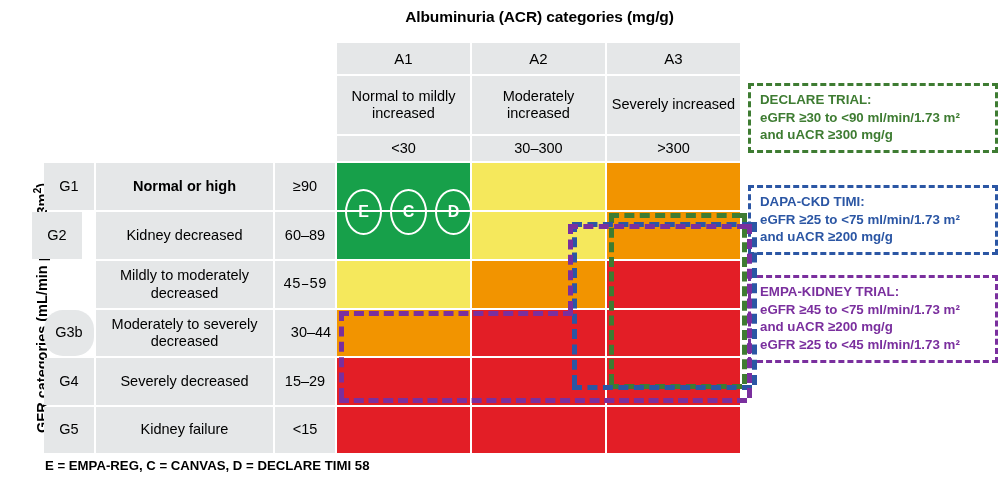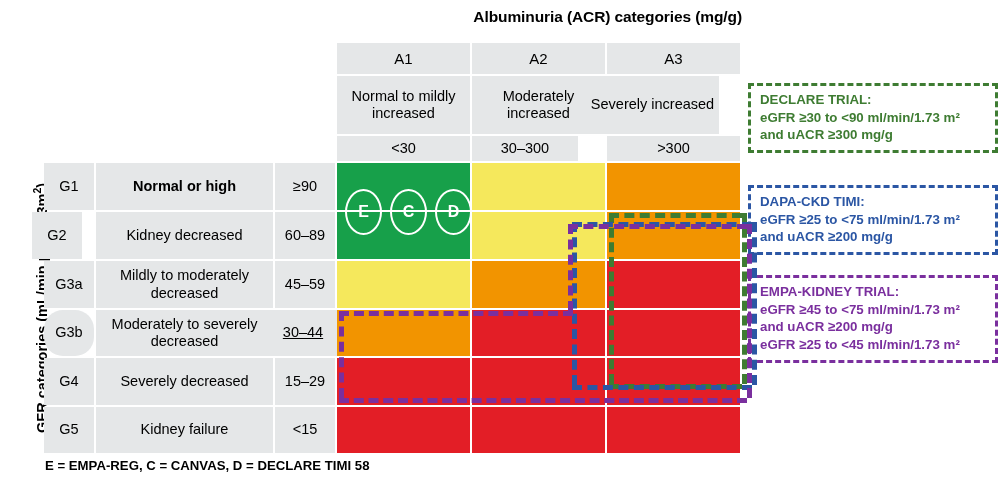--- a/index.html
+++ b/index.html
@@ -11,21 +11,21 @@
     width: 1000px; height: 487px;
     position: relative;
     font-family: "Liberation Sans", sans-serif;
     overflow: hidden;
   }
 
   
   #acr-title {
     position: absolute;
     left: 337px; top: 8px; width: 405px;
-    text-align: right;
+    text-align: center;
     font-size: 15.5px;
     font-weight: bold;
     color: #000000;
     letter-spacing: -0.1px;
   }
 
   
   #gfr-axis-title {
     position: absolute;
     left: -109px;
@@ -150,36 +150,35 @@
 <div id="gfr-axis-title">
   GFR categories (mL/min per 1.73m<sup>2</sup>)
 </div>
 
 <div id="matrix">
     <div class="hdrcell acr-code" style="left: 337px; top: 43px; width: 133px; height: 31px;">A1</div>
     <div class="hdrcell acr-desc" style="left: 337px; top: 76px; width: 133px; height: 58px;">Normal to mildly increased</div>
     <div class="hdrcell acr-range" style="left: 337px; top: 136px; width: 133px; height: 25px;">&lt;30</div>
     <div class="hdrcell acr-code" style="left: 472px; top: 43px; width: 133px; height: 31px;">A2</div>
     <div class="hdrcell acr-desc" style="left: 472px; top: 76px; width: 133px; height: 58px;">Moderately increased</div>
-    <div class="hdrcell acr-range" style="left: 472px; top: 136px; width: 106px; height: 25px;">30–300</div>
+    <div class="hdrcell acr-range" style="left: 472px; top: 136px; width: 133px; height: 25px;">30–300</div>
     <div class="hdrcell acr-code" style="left: 607px; top: 43px; width: 133px; height: 31px;">A3</div>
-    <div class="hdrcell acr-desc" style="left: 586px; top: 76px; width: 133px; height: 58px;">Severely increased</div>
+    <div class="hdrcell acr-desc" style="left: 607px; top: 76px; width: 133px; height: 58px;">Severely increased</div>
     <div class="hdrcell acr-range" style="left: 607px; top: 136px; width: 133px; height: 25px;">&gt;300</div>
     <div class="rowhdr" style="left: 44px; top: 163px; width: 50px; height: 47px;">G1</div>
     <div class="rowhdr" style="left: 96px; top: 163px; width: 177px; height: 47px; font-weight: bold;">Normal or high</div>
     <div class="rowhdr" style="left: 275px; top: 163px; width: 60px; height: 47px;">≥90</div>
     <div class="rowhdr" style="left: 32px; top: 212px; width: 50px; height: 47px;">G2</div>
     <div class="rowhdr" style="left: 96px; top: 212px; width: 177px; height: 47px;">Kidney decreased</div>
     <div class="rowhdr" style="left: 275px; top: 212px; width: 60px; height: 47px;">60–89</div>
-    <div class="rowhdr" style="left: 44px; top: 261px; width: 50px; height: 47px;">G3a</div>
     <div class="rowhdr" style="left: 96px; top: 261px; width: 177px; height: 47px;">Mildly to moderately decreased</div>
-    <div class="rowhdr" style="left: 275px; top: 261px; width: 60px; height: 47px;">45–59</div>
+    <div class="rowhdr" style="left: 275px; top: 261px; width: 60px; height: 47px; font-family: Liberation Mono, monospace;">45–59</div>
     <div class="rowhdr" style="left: 44px; top: 310px; width: 50px; height: 46px; border-radius: 19px;">G3b</div>
     <div class="rowhdr" style="left: 96px; top: 310px; width: 177px; height: 46px;">Moderately to severely decreased</div>
-    <div class="rowhdr" style="left: 267px; top: 310px; width: 72px; height: 46px; text-decoration: underline;">30–44</div>
+    <div class="rowhdr" style="left: 275px; top: 310px; width: 72px; height: 46px;">30–44</div>
     <div class="rowhdr" style="left: 44px; top: 358px; width: 50px; height: 47px;">G4</div>
     <div class="rowhdr" style="left: 96px; top: 358px; width: 177px; height: 47px;">Severely decreased</div>
     <div class="rowhdr" style="left: 275px; top: 358px; width: 60px; height: 47px;">15–29</div>
     <div class="rowhdr" style="left: 44px; top: 407px; width: 50px; height: 46px;">G5</div>
     <div class="rowhdr" style="left: 96px; top: 407px; width: 177px; height: 46px;">Kidney failure</div>
     <div class="rowhdr" style="left: 275px; top: 407px; width: 60px; height: 46px;">&lt;15</div>
     <div class="cell" style="left: 337px; top: 163px; width: 133px; height: 47px; background: rgb(23, 160, 74);"></div>
     <div class="cell" style="left: 472px; top: 163px; width: 133px; height: 47px; background: rgb(245, 232, 92);"></div>
     <div class="cell" style="left: 607px; top: 163px; width: 133px; height: 47px; background: rgb(242, 148, 0);"></div>
     <div class="cell" style="left: 337px; top: 212px; width: 133px; height: 47px; background: rgb(23, 160, 74);"></div>

